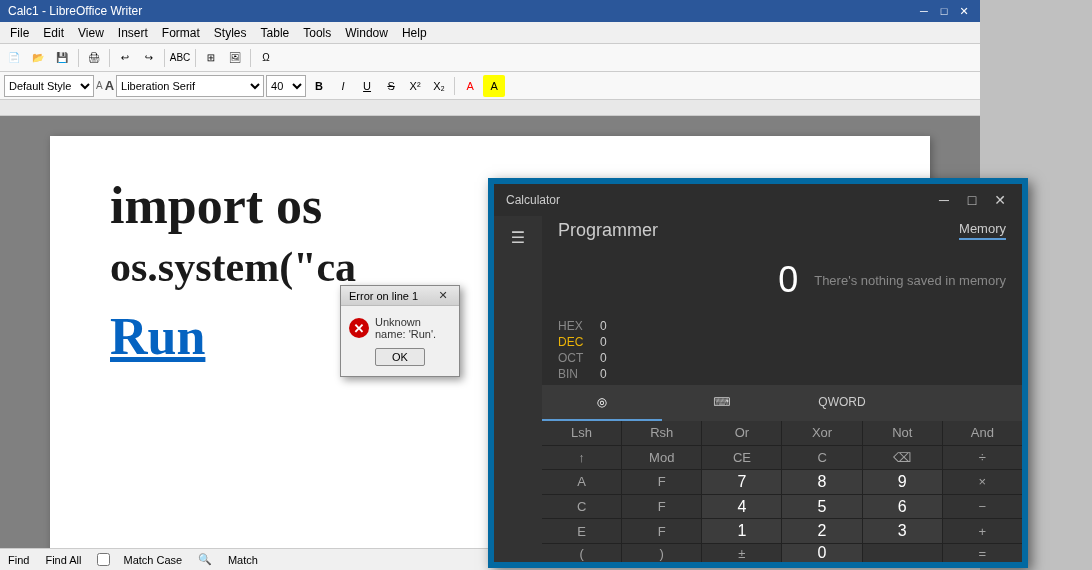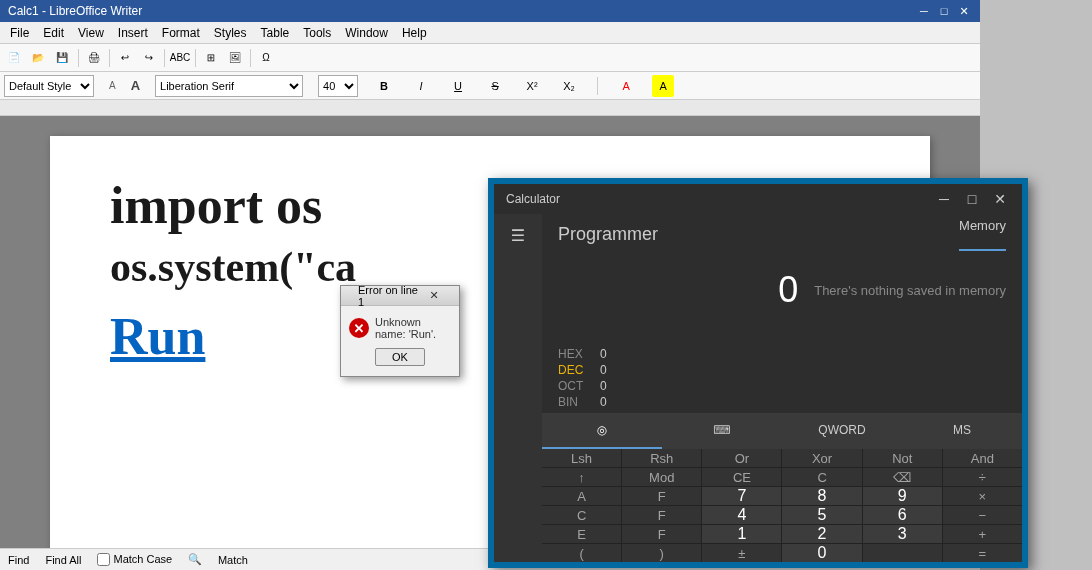--- a/index.html
+++ b/index.html
@@ -94,21 +94,21 @@
       margin: 0 2px;
     }
 
     .formatting-bar {
       background: #f8f8f8;
       height: 28px;
       border-bottom: 1px solid #ccc;
       display: flex;
       align-items: center;
       padding: 0 4px;
-      gap: 15px;
+      gap: 2px;
       font-size: 11px;
     }
 
     .style-dropdown {
       width: 90px; height: 22px;
       border: 1px solid #aaa;
       font-size: 11px;
       background: white;
     }
 
@@ -209,21 +209,21 @@
       border: 1px solid #888;
       box-shadow: 3px 3px 8px rgba(0,0,0,0.4);
       z-index: 100;
     }
 
     .error-title-bar {
       background: linear-gradient(to bottom, #e8e8e8, #d0d0d0);
       height: 20px;
       display: flex;
       align-items: center;
-      padding: 0 17px;
+      padding: 0 8px;
       font-size: 11px;
       justify-content: space-between;
       border-bottom: 1px solid #bbb;
     }
 
     .error-body {
       padding: 10px 8px;
       display: flex;
       flex-direction: column;
       align-items: center;
@@ -346,21 +346,21 @@
 
     .calc-memory-tab {
       display: flex;
       flex-direction: column;
       align-items: center;
     }
 
     .memory-label {
       color: #ccc;
       font-size: 13px;
-      padding-bottom: 16px;
+      padding-bottom: 2px;
       border-bottom: 2px solid #5b9bd5;
     }
 
     .calc-memory-panel {
       padding: 8px 16px;
       background: #2d2d2d;
       min-height: 70px;
       display: flex;
       align-items: center;
       justify-content: flex-end;
@@ -377,21 +377,20 @@
       color: #888;
       font-size: 13px;
     }
 
     .calc-registers {
       padding: 4px 16px;
       display: grid;
       grid-template-columns: 40px 1fr;
       gap: 2px;
       font-size: 12px;
-      margin-top: 18px;
     }
 
     .reg-label { color: #888; }
     .reg-value { color: #ccc; }
 
     .calc-buttons-area {
       flex: 1;
       display: flex;
       flex-direction: column;
     }
@@ -430,21 +429,21 @@
       border: none;
       font-size: 13px;
       cursor: pointer;
       display: flex; align-items: center; justify-content: center;
       transition: background 0.1s;
     }
     .calc-btn.dark { background: #333; }
     .calc-btn.number { background: #3c3c3c; color: white; font-size: 16px; }
 
     .search-checkbox-label {
-      display: flex; gap: 3px;
+      display: flex; align-items: center; gap: 13px;
       font-size: 11px;
     }
   </style>
 </head>
 <body>
 
 <div class="writer-window">
 
   <div class="title-bar">
     <span class="title-bar-title">Calc1 - LibreOffice Writer</span>
@@ -584,21 +583,20 @@
         <span class="reg-label">BIN</span>
         <span class="reg-value">0</span>
       </div>
 
       <div class="calc-buttons-area">
 
         <div class="calc-tabs-row">
           <div class="calc-tab active">◎</div>
           <div class="calc-tab">⌨</div>
           <div class="calc-tab">QWORD</div>
-          <div class="calc-tab">MS</div>
         </div>
 
         <div class="calc-button-grid">
           <button class="calc-btn dark">Lsh</button>
           <button class="calc-btn dark">Rsh</button>
           <button class="calc-btn dark">Or</button>
           <button class="calc-btn dark">Xor</button>
           <button class="calc-btn dark">Not</button>
           <button class="calc-btn dark">And</button>
 

